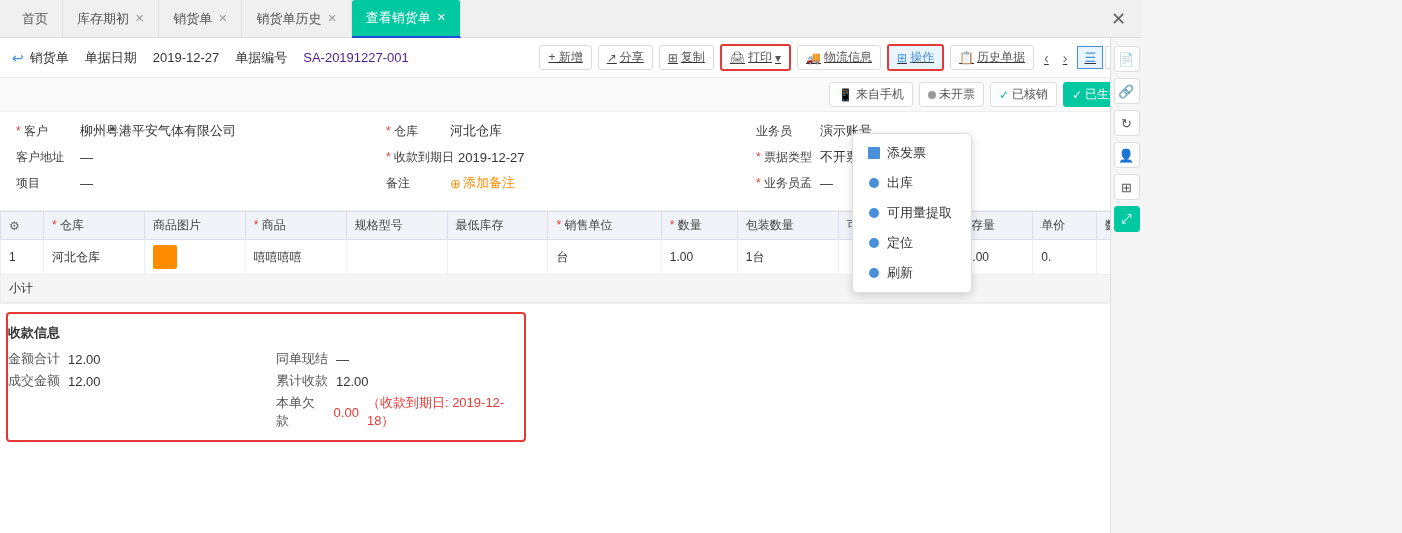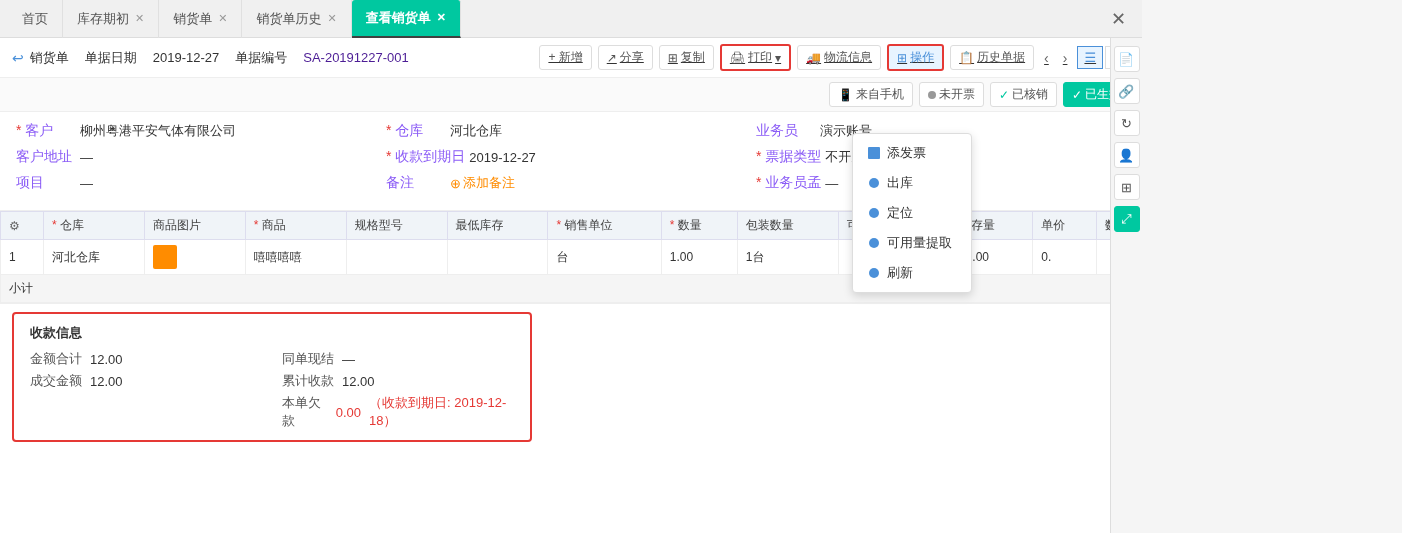--- a/index.html
+++ b/index.html
@@ -8,21 +8,21 @@
     
     .tab-bar {
       display: flex; align-items: center; background: #f0f0f0; border-bottom: 1px solid #ddd;
       padding: 0 8px; height: 38px; position: relative;
     }
     .tab-item {
       display: flex; align-items: center; padding: 0 14px; height: 38px; cursor: pointer;
       border-right: 1px solid #e0e0e0; font-size: 13px; color: #555; white-space: nowrap;
     }
     .tab-item.active {
-      background: #fff; color: #333; font-weight: 700; border-bottom: 2px solid #404040;
+      background: #fff; color: #333; font-weight: 400; border-bottom: 2px solid #1d4ed8;
     }
     .tab-item .tab-close {
       margin-left: 6px; color: #999; font-size: 11px; cursor: pointer;
     }
     .tab-item.highlight { background: #00c8a0; color: #fff; border-radius: 3px 3px 0 0; }
     .tab-item.highlight .tab-close { color: #fff; }
     .tab-bar-close {
       margin-left: auto; cursor: pointer; font-size: 18px; color: #666; padding: 0 8px;
     }
 
@@ -61,21 +61,21 @@
       display: flex; align-items: center; gap: 3px; padding: 3px 8px; border: 1px solid #ddd;
       border-radius: 3px; cursor: pointer; font-size: 12px; color: #555; background: #fff;
     }
     .sub-btn .dot { width: 8px; height: 8px; border-radius: 50%; display: inline-block; }
     .dot-gray { background: #999; }
 
     
     .form-area { padding: 10px 16px; border-bottom: 1px solid #eee; }
     .form-row { display: flex; align-items: center; margin-bottom: 8px; gap: 0; }
     .form-field { display: flex; align-items: center; flex: 1; gap: 4px; min-width: 280px; }
-    .form-label { color: #8b5cf6; font-size: 14px; white-space: nowrap; min-width: 60px; }
+    .form-label { color: #404040; font-size: 12px; white-space: nowrap; min-width: 60px; }
     .form-label.required::before { content: '* '; color: #e53935; }
     .form-value { color: #333; font-size: 13px; }
     .form-add { color: #ff8c00; cursor: pointer; font-size: 13px; display: flex; align-items: center; gap: 2px; }
 
     
     .table-wrapper { overflow-x: auto; border-bottom: 1px solid #eee; }
     table { width: 100%; border-collapse: collapse; font-size: 12px; }
     thead th {
       background: #f0f4f8; border: 1px solid #dde; padding: 5px 8px; text-align: left;
       font-weight: normal; color: #444; white-space: nowrap;
@@ -83,21 +83,21 @@
     tbody td {
       border: 1px solid #eee; padding: 5px 8px; color: #333; white-space: nowrap;
     }
     tbody tr:nth-child(even) { background: #fafafa; }
     tbody tr.subtotal td { background: #f5f5f5; margin-top: 44px; }
     .settings-icon { color: #666; cursor: pointer; }
     .product-img { width: 24px; height: 24px; background: #ff8c00; display: inline-block; border-radius: 2px; vertical-align: middle; }
 
     
     .bottom-info {
-      padding: 10px 16px; border: 2px solid #e53935; margin: 8px 12px; border-radius: 4px;
+      padding: 10px 0; border: 2px solid #e53935; margin: 8px 6px; border-radius: 4px;
       max-width: 520px;
     }
     .bottom-info-title { font-weight: bold; margin-bottom: 8px; font-size: 13px; }
     .info-grid { display: grid; grid-template-columns: 1fr 1fr; gap: 4px 20px; }
     .info-row { display: flex; align-items: center; gap: 8px; font-size: 13px; }
     .info-label { color: #555; }
     .info-value { color: #333; }
     .info-value.red { color: #e53935; }
 
     
@@ -361,27 +361,27 @@
       <div class="dropdown-item">
         <span class="item-icon">
             <span class="icon-circle"></span>
           </span>
         <span>出库</span>
       </div>
       <div class="dropdown-item">
         <span class="item-icon">
             <span class="icon-circle"></span>
           </span>
+        <span>可用量提取</span>
+      </div>
+      <div class="dropdown-item">
+        <span class="item-icon">
+            <span class="icon-circle"></span>
+          </span>
         <span>定位</span>
-      </div>
-      <div class="dropdown-item">
-        <span class="item-icon">
-            <span class="icon-circle"></span>
-          </span>
-        <span>可用量提取</span>
       </div>
       <div class="dropdown-item">
         <span class="item-icon">
             <span class="icon-circle"></span>
           </span>
         <span>刷新</span>
       </div>
     </div>
 
     <div class="right-sidebar">

